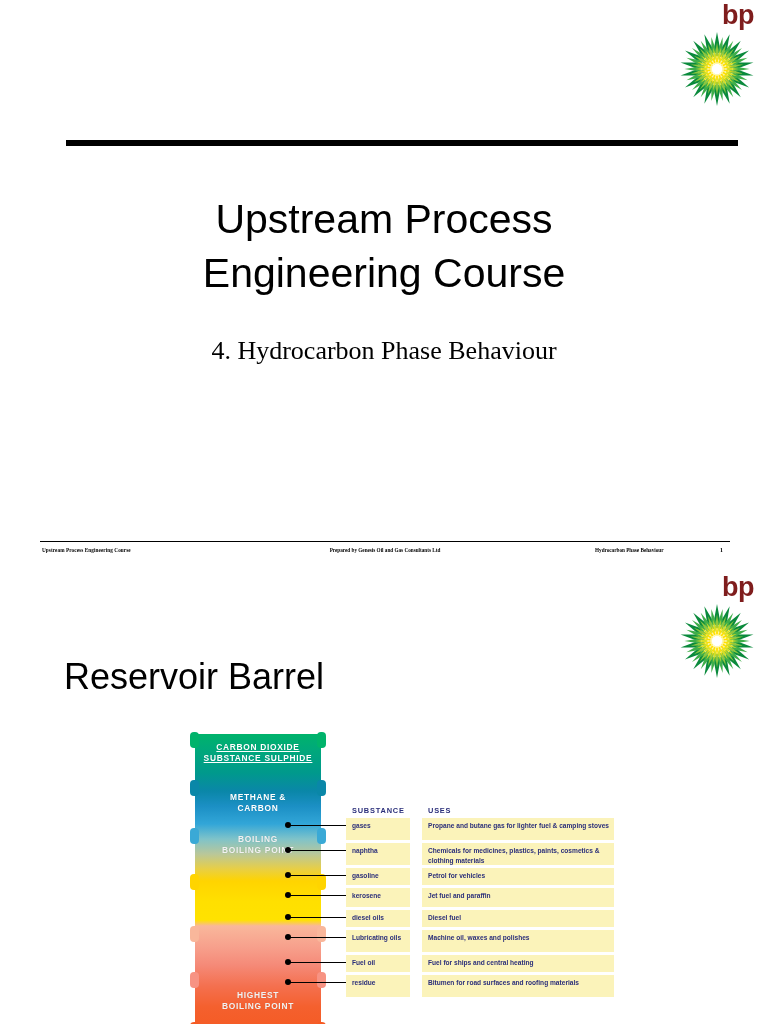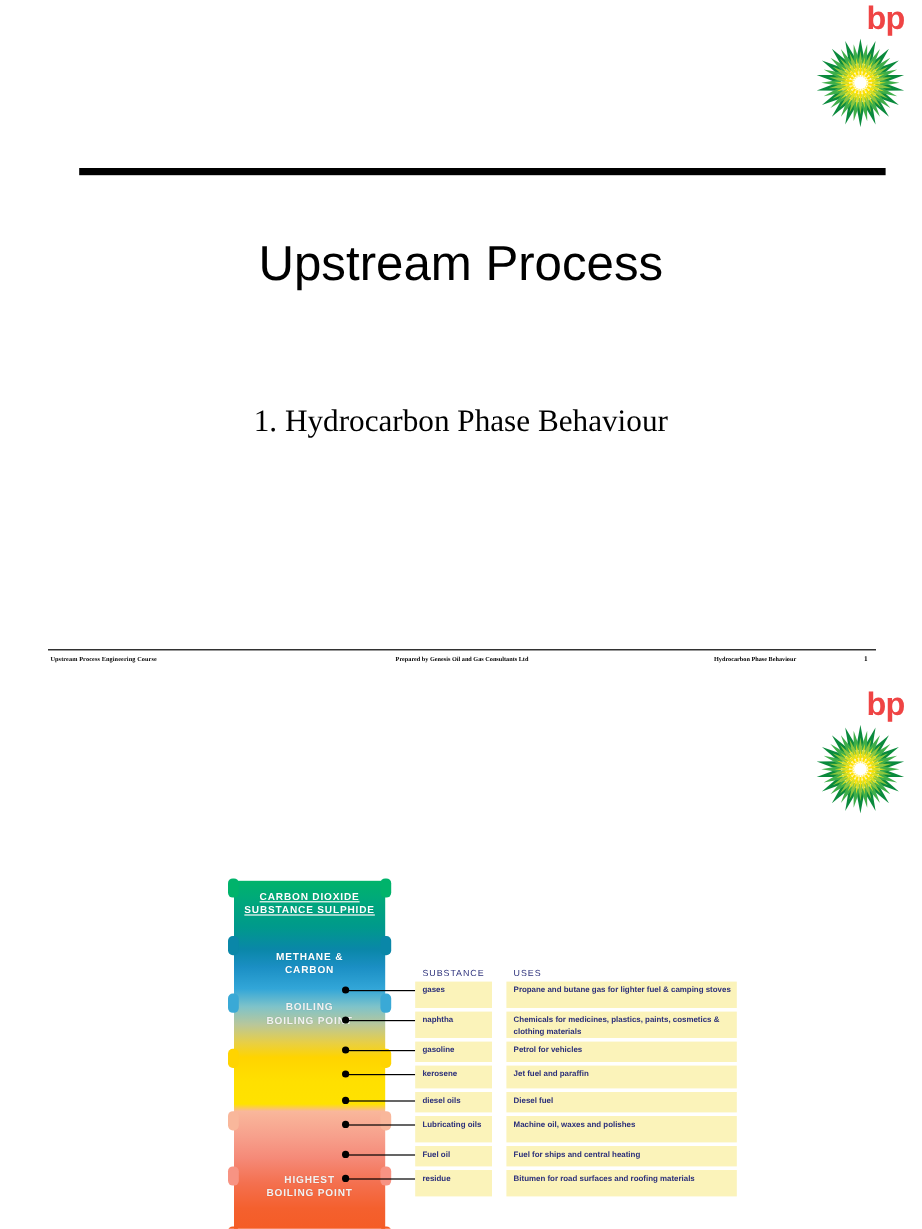--- a/index.html
+++ b/index.html
@@ -6,21 +6,21 @@
   body{width:768px;height:1024px;position:relative;overflow:hidden;
        font-family:"Liberation Sans", sans-serif;color:#000;}
 
   .slide{position:absolute;left:0;width:768px;background:#fff;overflow:hidden;}
   #slide1{top:0;height:568px;}
   #slide2{top:568px;height:456px;}
 
   
   .bp-logo{position:absolute;width:84px;height:108px;}
   .bp-word{position:absolute;top:0;right:6px;font-size:27px;font-weight:700;
-           color:#ef4444;letter-spacing:-0.5px;line-height:1;
+           color:#7f1d1d;letter-spacing:-0.5px;line-height:1;
            font-family:"Liberation Sans", sans-serif;}
   .helios{position:absolute;left:4px;top:30px;width:74px;height:74px;}
 
   
   .rule{position:absolute;height:6px;background:#000;}
 
   
   .main-title{position:absolute;left:0;width:768px;text-align:center;
               font-size:41px;line-height:1.32;font-weight:400;color:#000;
               font-family:"Liberation Sans", sans-serif;}
@@ -64,21 +64,21 @@
              line-height:1.35;font-family:"Liberation Sans", sans-serif;
              text-shadow:0 0 1px rgba(0,0,0,.15);}
   .bar-label.grey{color:#f2f2f2;}
 
   
   .conn{position:absolute;height:1.4px;background:#000;}
   .dot{position:absolute;width:6px;height:6px;border-radius:50%;background:#000;}
 
   
   #tbl{position:absolute;left:346px;top:806px;width:268px;}
-  .th{position:absolute;font-size:7.4px;font-weight:400;color:#2b2f7a;
+  .th{position:absolute;font-size:7.4px;font-weight:700;color:#2b2f7a;
       letter-spacing:.8px;font-family:"Liberation Sans", sans-serif;}
   .cell{position:absolute;background:#fbf3ba;box-sizing:border-box;}
   .cell span{display:block;font-size:6.6px;font-weight:700;color:#2b2f7a;
              line-height:1.45;font-family:"Liberation Sans", sans-serif;}
   .c-sub{left:0;width:64px;padding:3px 0 0 6px;}
   .c-use{left:76px;width:192px;padding:3px 0 0 6px;}
 </style>
 </head>
 <body>
 
@@ -198,23 +198,24 @@
           <polygon points="47.22,34.24 50.00,44.00 47.95,44.36" fill="#fff27a"></polygon>
           <circle cx="50" cy="50" r="7" fill="#ffffff"></circle>
         </g>
     </svg>
   </div>
 
   <div class="rule" style="left:66px;top:140px;width:672px;"></div>
 
   <div class="main-title" style="top:192px;">
     <div>Upstream Process</div>
+    <div>Engineering Course</div>
   </div>
 
-  <div class="sub-title" style="top:336px;">1. Hydrocarbon Phase Behaviour</div>
+  <div class="sub-title" style="top:336px;">4. Hydrocarbon Phase Behaviour</div>
 
   <div class="footer-rule" style="top:541px;"></div>
   <div class="footer" style="top:543px;">
     <div class="f-left">Upstream Process Engineering Course</div>
     <div class="f-mid">Prepared by Genesis Oil and Gas Consultants Ltd</div>
     <div class="f-right">Hydrocarbon Phase Behaviour</div>
     <div class="f-page">1</div>
   </div>
 </div>
 
@@ -330,20 +331,21 @@
           <polygon points="34.00,50.00 44.09,48.96 44.09,51.04" fill="#fff27a"></polygon>
           <polygon points="34.96,44.53 44.80,47.00 44.09,48.96" fill="#fff27a"></polygon>
           <polygon points="37.74,39.72 46.14,45.40 44.80,47.00" fill="#fff27a"></polygon>
           <polygon points="42.00,36.14 47.95,44.36 46.14,45.40" fill="#fff27a"></polygon>
           <polygon points="47.22,34.24 50.00,44.00 47.95,44.36" fill="#fff27a"></polygon>
           <circle cx="50" cy="50" r="7" fill="#ffffff"></circle>
         </g>
     </svg>
   </div>
 
+  <div class="slide-title" style="left:64px;top:88px;">Reservoir Barrel</div>
 
 </div>
 
 <div id="barrel">
   <div class="barrel-body"></div>
   <div id="hoops">
       <div class="hoop" style="top: -2px;">
         <div class="lcap" style="background:#00b36b"></div>
         <div class="rcap" style="background:#00b36b"></div>
       </div>
@@ -378,21 +380,21 @@
         <div>SUBSTANCE SULPHIDE</div>
       </div>
       <div class="bar-label" style="top: 58px;">
         <div>METHANE &amp;</div>
         <div>CARBON</div>
       </div>
       <div class="bar-label grey" style="top: 100px;">
         <div>BOILING</div>
         <div>BOILING POINT</div>
       </div>
-      <div class="bar-label grey" style="top: 244px;">
+      <div class="bar-label grey" style="top: 256px;">
         <div>HIGHEST</div>
         <div>BOILING POINT</div>
       </div>
     </div>
 </div>
 
 <div id="connectors">
     <div class="dot" style="left: 285px; top: 822px;"></div>
     <div class="conn" style="left: 290px; top: 825px; width: 56px;"></div>
     <div class="dot" style="left: 285px; top: 847px;"></div>

